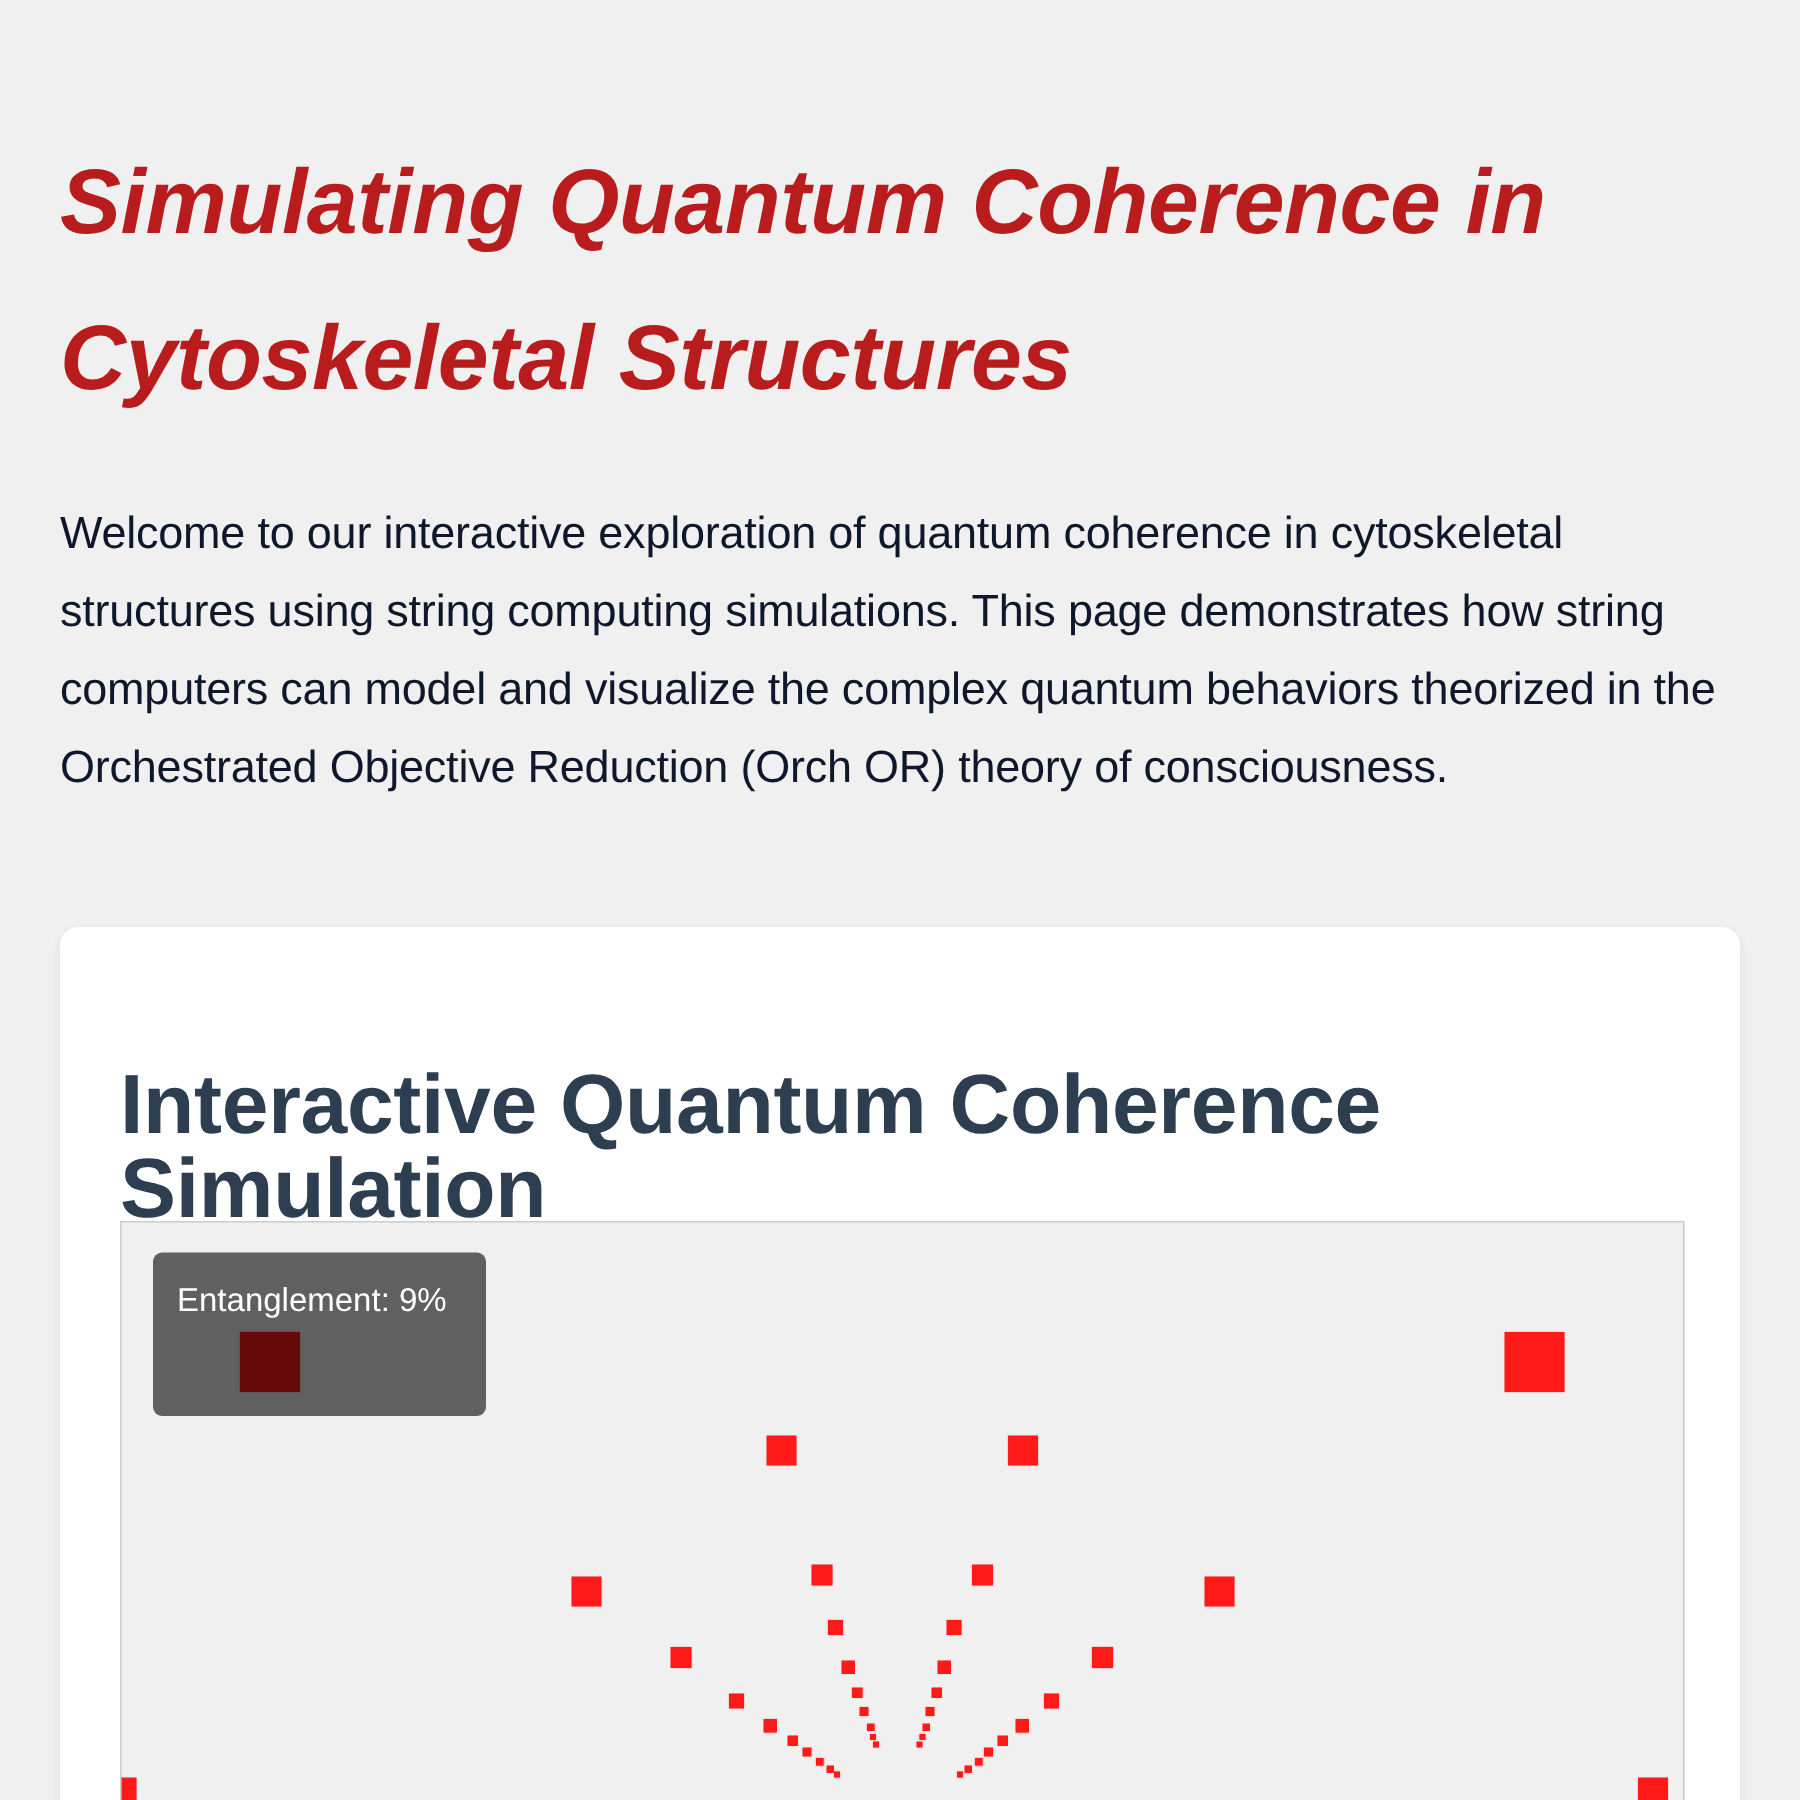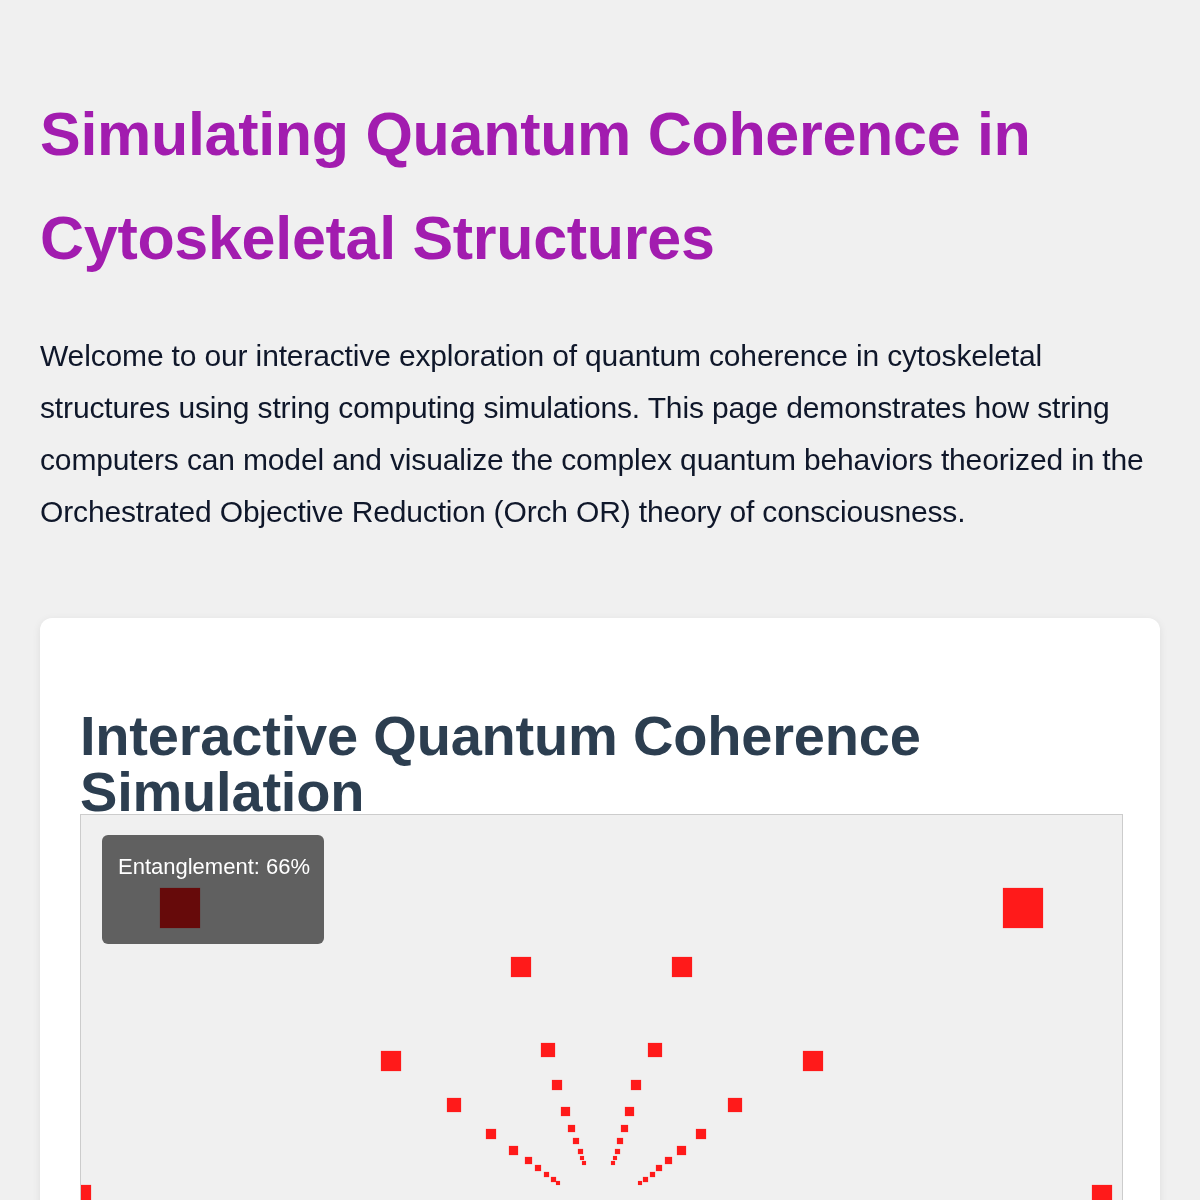--- a/index.html
+++ b/index.html
@@ -5,22 +5,23 @@
   html, body { margin: 0; padding: 0; }
   body {
     width: 1200px; height: 1200px; overflow: hidden;
     background: #f0f0f0;
     font-family: "Liberation Sans", "DejaVu Sans", sans-serif;
     color: #333333;
   }
   .page { position: relative; padding: 0 40px; }
   h1 {
     margin: 0; position: absolute; left: 40px; top: 82px; width: 1100px;
-    font-size: 61px; line-height: 104px; font-weight: bold; color: #a21caf;
+    font-size: 61px; line-height: 104px; font-weight: bold; color: #b91c1c;
     letter-spacing: -0.3px;
+    font-style: italic;
   }
   .intro {
     position: absolute; left: 40px; top: 330px; width: 1110px; margin: 0;
     font-size: 30px; line-height: 52px; color: #0f172a; letter-spacing: -0.15px;
   }
   .card {
     position: absolute; left: 40px; top: 618px; width: 1120px; height: 640px;
     background: #ffffff; border-radius: 12px;
     box-shadow: 0 2px 8px rgba(0,0,0,0.08);
   }
@@ -85,17 +86,17 @@
         <div class="point" style="left: 575px; top: 350px; width: 6px; height: 6px; background: rgb(255, 26, 26);"></div>
         <div class="point" style="left: 462.5px; top: 356.5px; width: 5px; height: 5px; background: rgb(255, 26, 26);"></div>
         <div class="point" style="left: 568.5px; top: 356.5px; width: 5px; height: 5px; background: rgb(255, 26, 26);"></div>
         <div class="point" style="left: 469.5px; top: 361.5px; width: 5px; height: 5px; background: rgb(255, 26, 26);"></div>
         <div class="point" style="left: 561.5px; top: 361.5px; width: 5px; height: 5px; background: rgb(255, 26, 26);"></div>
         <div class="point" style="left: 475px; top: 366px; width: 4px; height: 4px; background: rgb(255, 26, 26);"></div>
         <div class="point" style="left: 557px; top: 366px; width: 4px; height: 4px; background: rgb(255, 26, 26);"></div>
         <div class="point" style="left: -10px; top: 370px; width: 20px; height: 20px; background: rgb(255, 26, 26);"></div>
         <div class="point" style="left: 1011px; top: 370px; width: 20px; height: 20px; background: rgb(255, 26, 26);"></div>
         <div class="overlay">
-        <div>Entanglement: 66%</div>
+        <div>Entanglement: 9%</div>
       </div>
     </div>
   </section>
 </div>
 
 </body></html>

